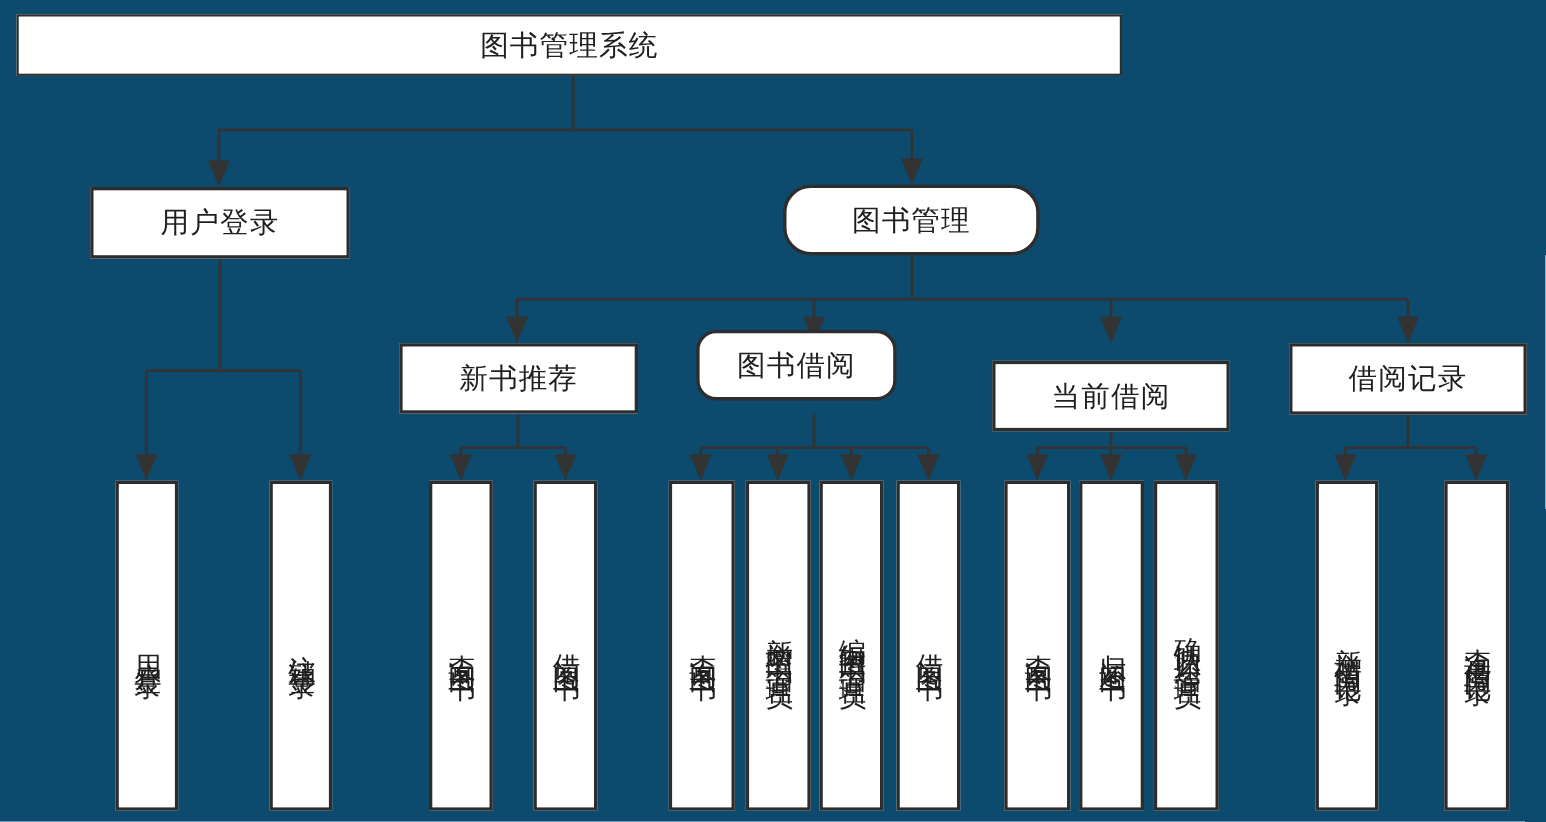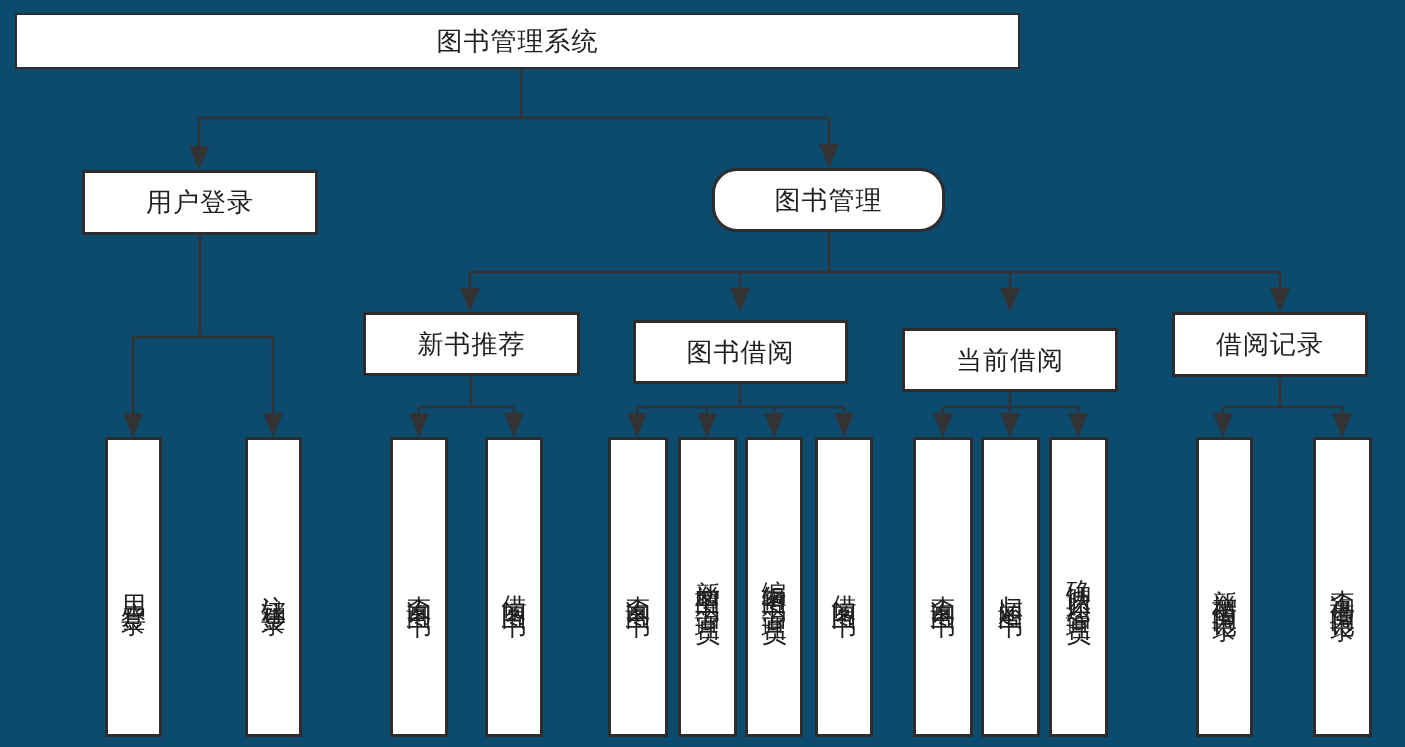--- a/index.html
+++ b/index.html
@@ -104,27 +104,27 @@
   <div class="node" style="left:82px; top:170px; width:236px; height:65px;">
     <span class="label-h">用户登录</span>
   </div>
   <div class="node" style="left:712px; top:168px; width:233px; height:64px;border-radius:25px;">
     <span class="label-h">图书管理</span>
   </div>
 
   <div class="node" style="left:363px; top:312px; width:217px; height:64px;">
     <span class="label-h">新书推荐</span>
   </div>
-  <div class="node" style="left:633px; top:320px; width:215px; height:64px;">
+  <div class="node" style="left:633px; top:300px; width:182px; height:64px;border-radius:18px;">
     <span class="label-h">图书借阅</span>
   </div>
   <div class="node" style="left:902px; top:328px; width:216px; height:64px;">
     <span class="label-h">当前借阅</span>
   </div>
-  <div class="node" style="left:1172px; top:312px; width:196px; height:65px;">
+  <div class="node" style="left:1172px; top:312px; width:216px; height:65px;">
     <span class="label-h">借阅记录</span>
   </div>
 
   <div class="node" style="left:105px; top:437px; width:57px; height:300px;">
     <span class="vtext">用户登录</span>
   </div>
   <div class="node" style="left:245px; top:437px; width:57px; height:300px;">
     <span class="vtext">注销登录</span>
   </div>
 

